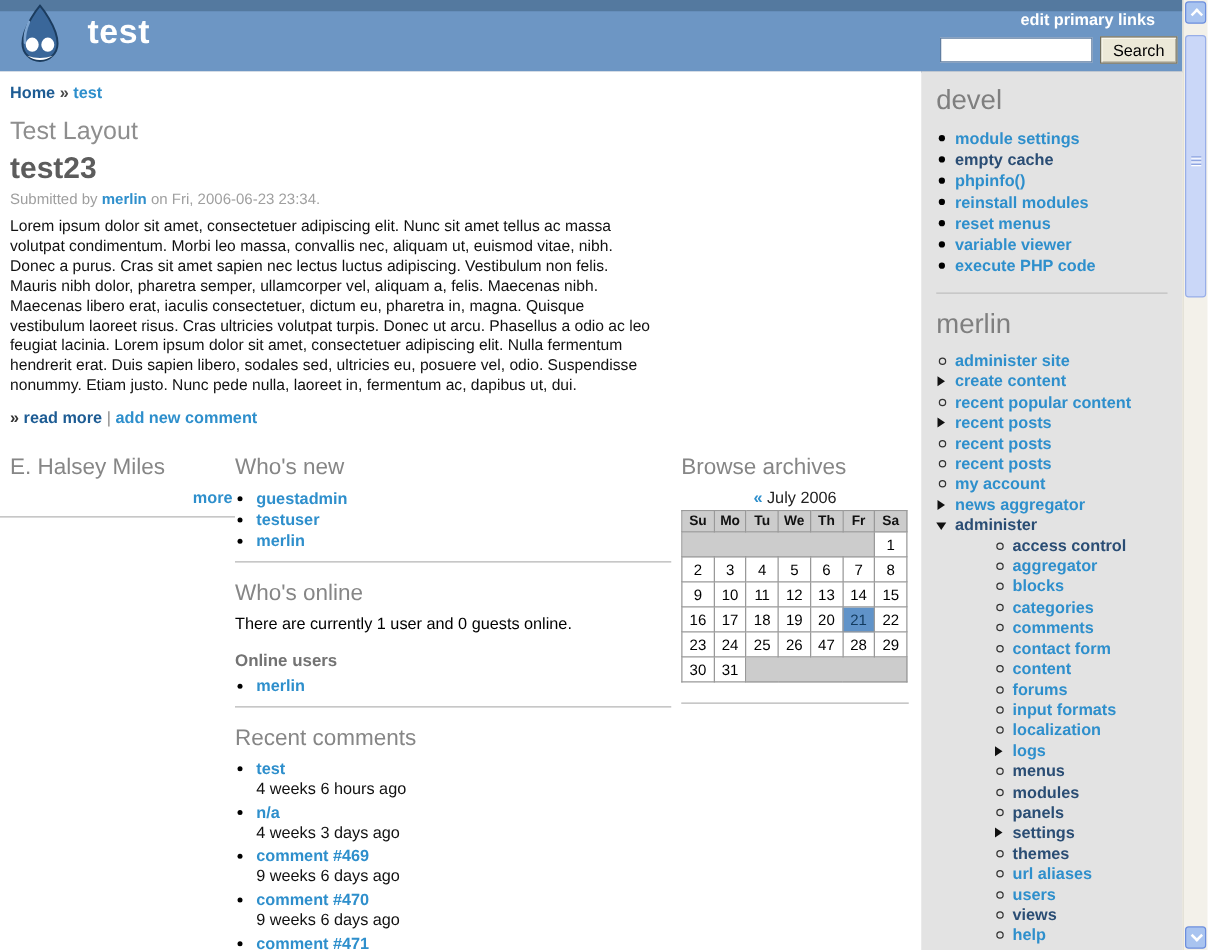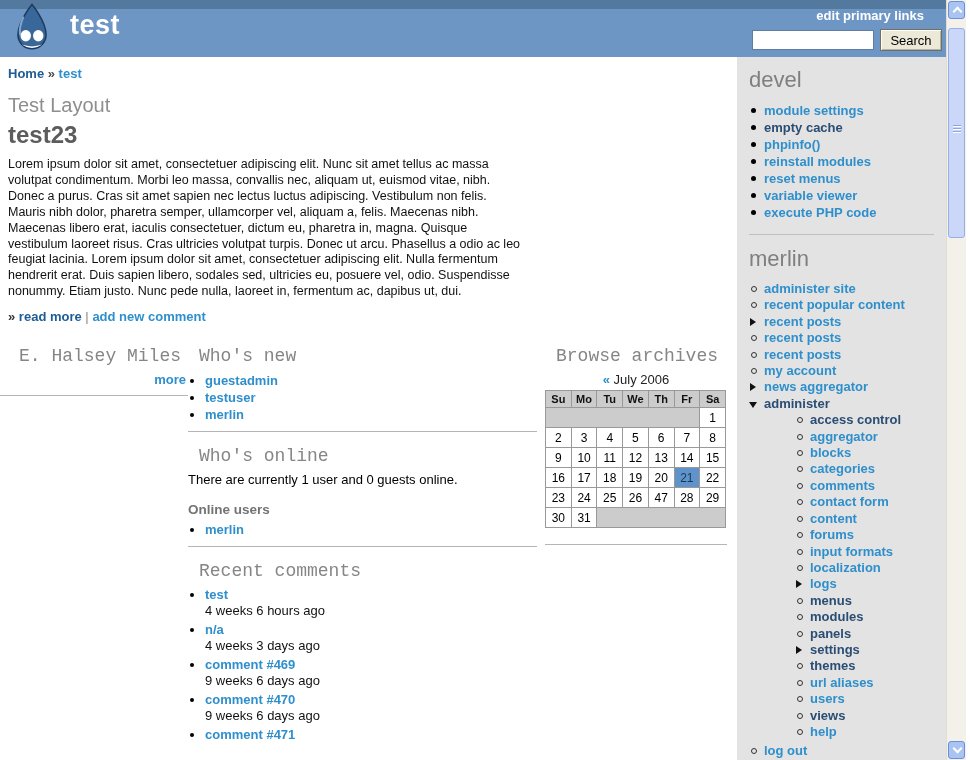--- a/index.html
+++ b/index.html
@@ -55,21 +55,21 @@
   .submitted{font-size:12px;color:#9f9f9f;margin-top:3px;}
   .body-text{width:516px;font-size:12.5px;line-height:15.9px;color:#111;margin:8px 0 0 0;}
   .nlinks{margin-top:9px;font-size:13px;font-weight:bold;}
   .nlinks .marker{color:#333;}
   .nlinks .pipe{color:#888;font-weight:normal;}
 
   .cols{display:flex;margin-top:22px;}
   .c1{width:180px;flex:none;}
   .c2{width:357px;flex:none;box-sizing:border-box;padding-right:8px;}
   .c3{width:182px;flex:none;}
-  .btitle{font-size:18px;color:#868686;margin:0 0 6px 11px;font-weight:normal;font-family:Liberation Mono, monospace;}
+  .btitle{font-size:18px;color:#868686;margin:0 0 6px 0;font-weight:normal;}
   .more-row{text-align:right;font-size:13px;margin-top:3px;padding-right:2px;}
   .divider{border:0;border-top:1px solid #b5b5b5;margin:8px 0 14px 0;}
   .c1 .divider{margin-left:-8px;}
   .ulist{list-style:disc;margin:4px 0 0 0;padding-left:17px;color:#000;font-size:13px;}
   .ulist li{line-height:17px;}
   .status{font-size:13px;color:#000;margin:2px 0 0 0;line-height:16px;}
   .subhead{font-size:13.5px;font-weight:bold;color:#737373;margin:14px 0 0 0;}
   .clist{list-style:disc;margin:6px 0 0 0;padding-left:17px;font-size:13px;color:#000;}
   .clist li{margin-bottom:4px;line-height:15.5px;}
   .clist .age{color:#111;font-weight:normal;}
@@ -106,20 +106,25 @@
 
   <div class="content">
     <div class="crumb">
       <a class="dk2">Home</a>
       <span class="sep">»</span>
       <a class="lk">test</a>
     </div>
 
     <div class="sect">Test Layout</div>
     <h1 class="ntitle">test23</h1>
+    <div class="submitted">
+      <span>Submitted by</span>
+      <a class="lk">merlin</a>
+      <span>on Fri, 2006-06-23 23:34.</span>
+    </div>
 
     <p class="body-text">Lorem ipsum dolor sit amet, consectetuer adipiscing elit. Nunc sit amet tellus ac massa volutpat condimentum. Morbi leo massa, convallis nec, aliquam ut, euismod vitae, nibh. Donec a purus. Cras sit amet sapien nec lectus luctus adipiscing. Vestibulum non felis. Mauris nibh dolor, pharetra semper, ullamcorper vel, aliquam a, felis. Maecenas nibh. Maecenas libero erat, iaculis consectetuer, dictum eu, pharetra in, magna. Quisque vestibulum laoreet risus. Cras ultricies volutpat turpis. Donec ut arcu. Phasellus a odio ac leo feugiat lacinia. Lorem ipsum dolor sit amet, consectetuer adipiscing elit. Nulla fermentum hendrerit erat. Duis sapien libero, sodales sed, ultricies eu, posuere vel, odio. Suspendisse nonummy. Etiam justo. Nunc pede nulla, laoreet in, fermentum ac, dapibus ut, dui.</p>
 
     <div class="nlinks">
       <span class="marker">»</span>
       <a class="dk2">read more</a>
       <span class="pipe">|</span>
       <a class="lk">add new comment</a>
     </div>
 
@@ -262,20 +267,21 @@
       <li><span class="disc"></span><a class="lk">reset menus</a></li>
       <li><span class="disc"></span><a class="lk">variable viewer</a></li>
       <li><span class="disc"></span><a class="lk">execute PHP code</a></li>
     </ul>
 
     <hr class="sb-hr">
 
     <h2 class="sb-title">merlin</h2>
     <ul class="menu">
       <li><span class="b-circle"></span><a class="lk">administer site</a></li>
+      <li><span class="b-right"></span><a class="lk">create content</a></li>
       <li><span class="b-circle"></span><a class="lk">recent popular content</a></li>
       <li><span class="b-right"></span><a class="lk">recent posts</a></li>
       <li><span class="b-circle"></span><a class="lk">recent posts</a></li>
       <li><span class="b-circle"></span><a class="lk">recent posts</a></li>
       <li><span class="b-circle"></span><a class="lk">my account</a></li>
       <li><span class="b-right"></span><a class="lk">news aggregator</a></li>
       <li>
         <span class="b-down"></span><a class="dk">administer</a>
         <ul class="sub">
           <li><span class="b-circle"></span><a class="dk">access control</a></li>

